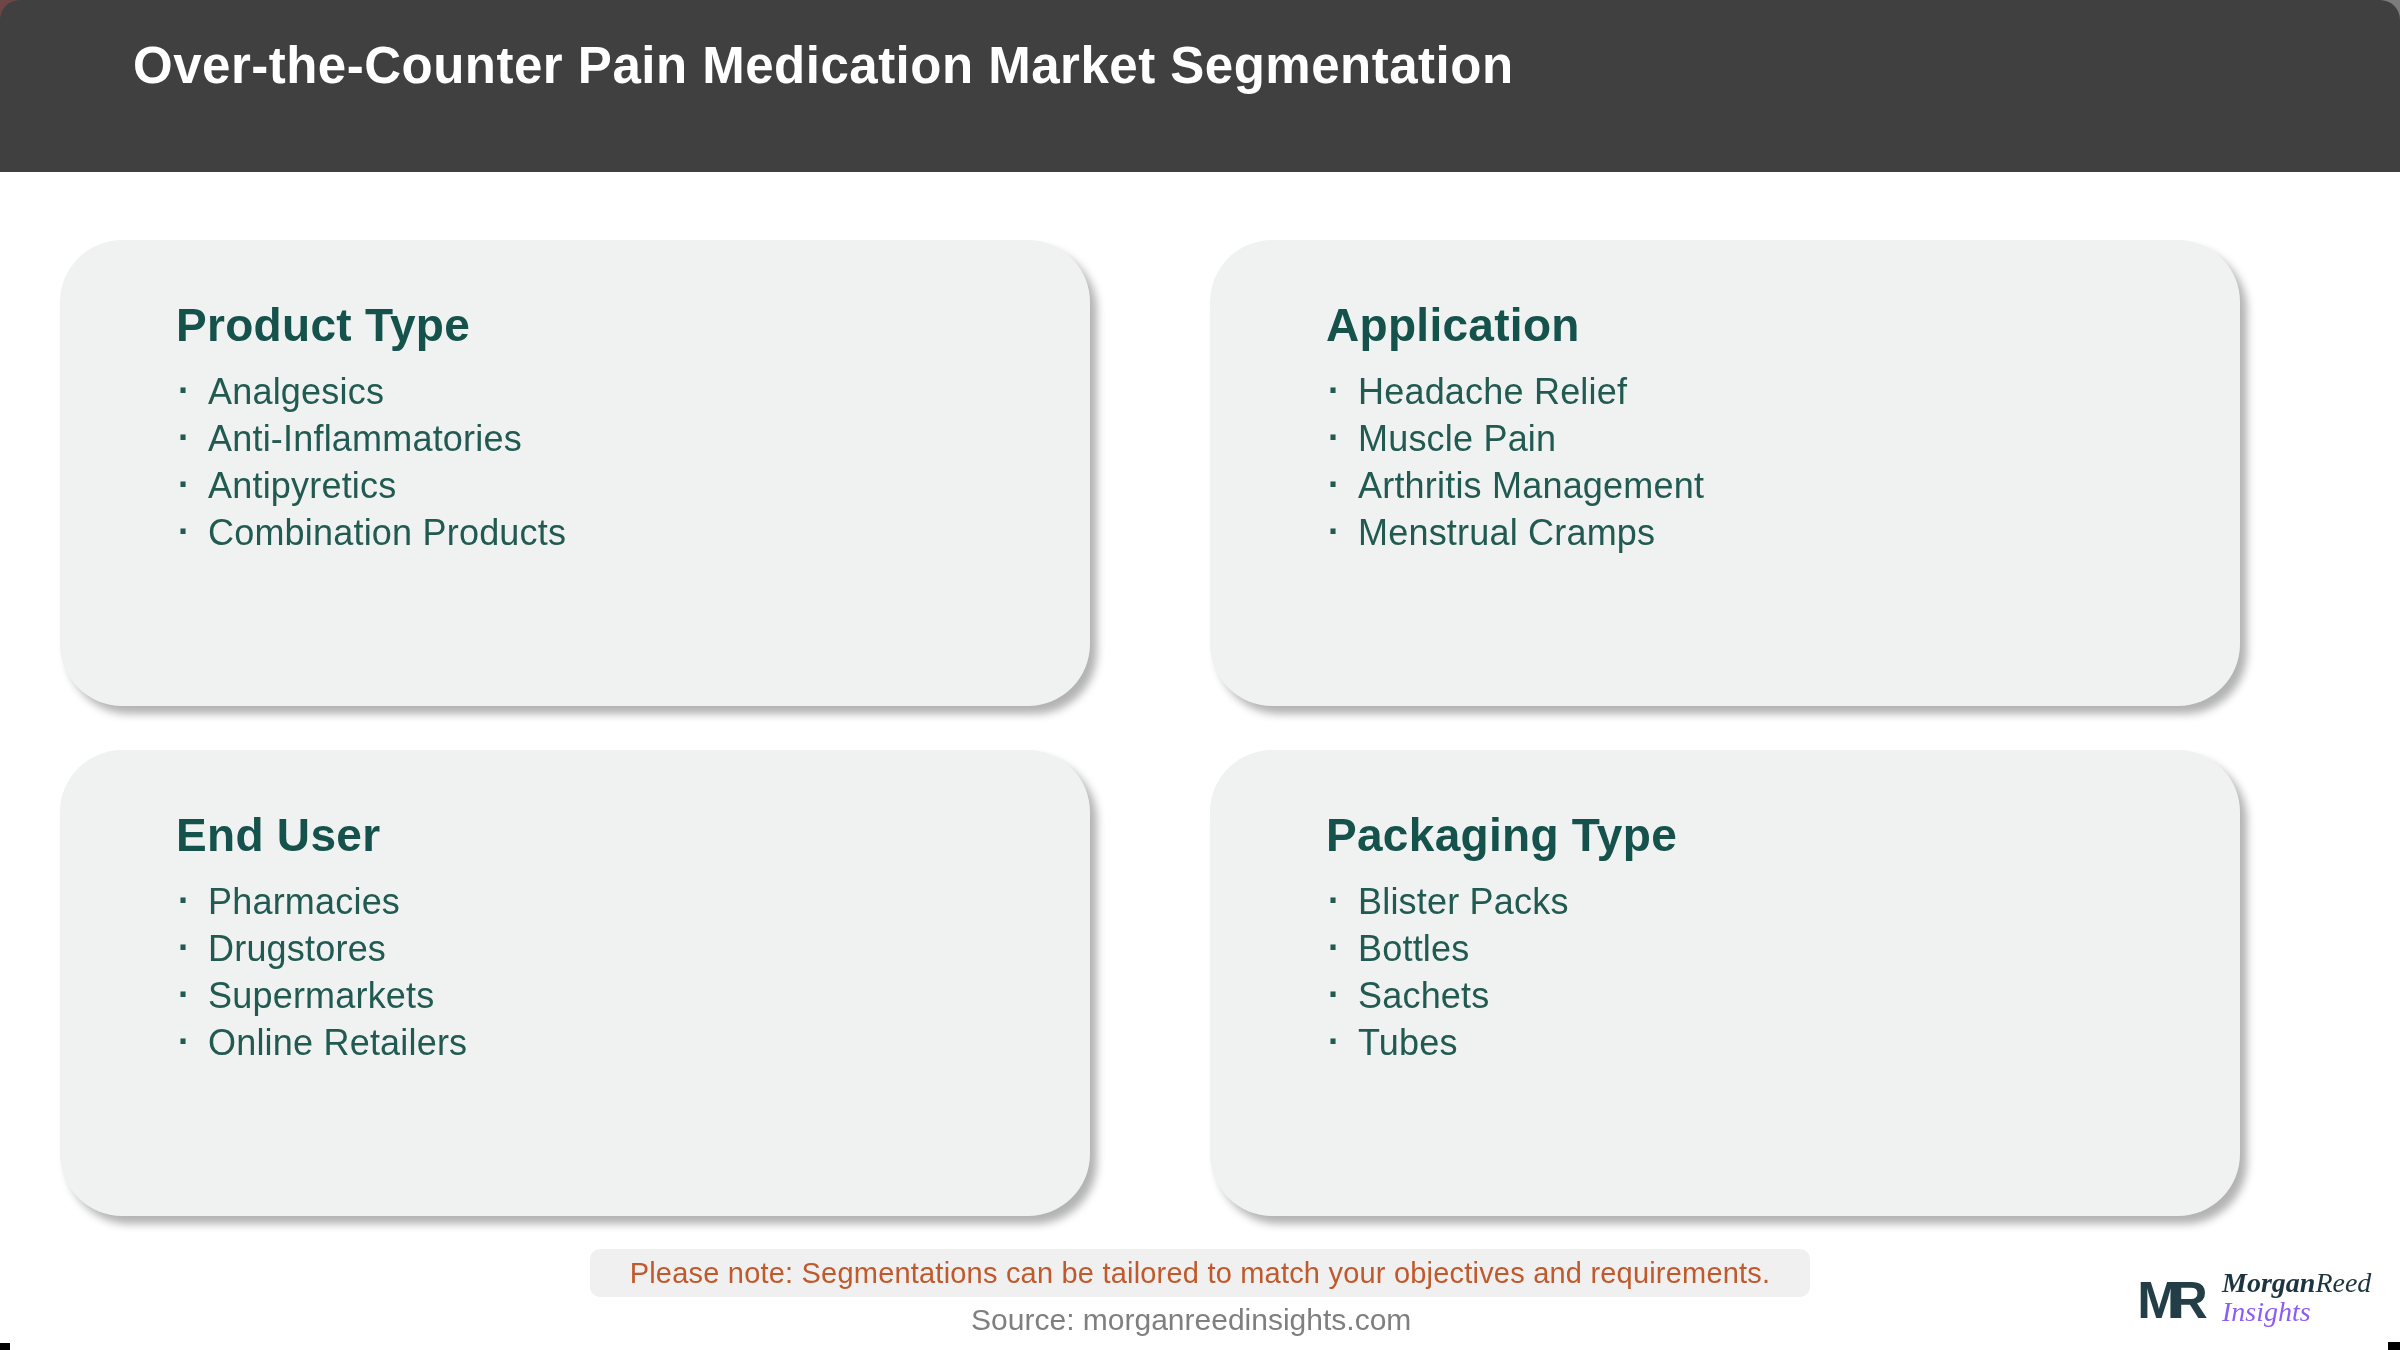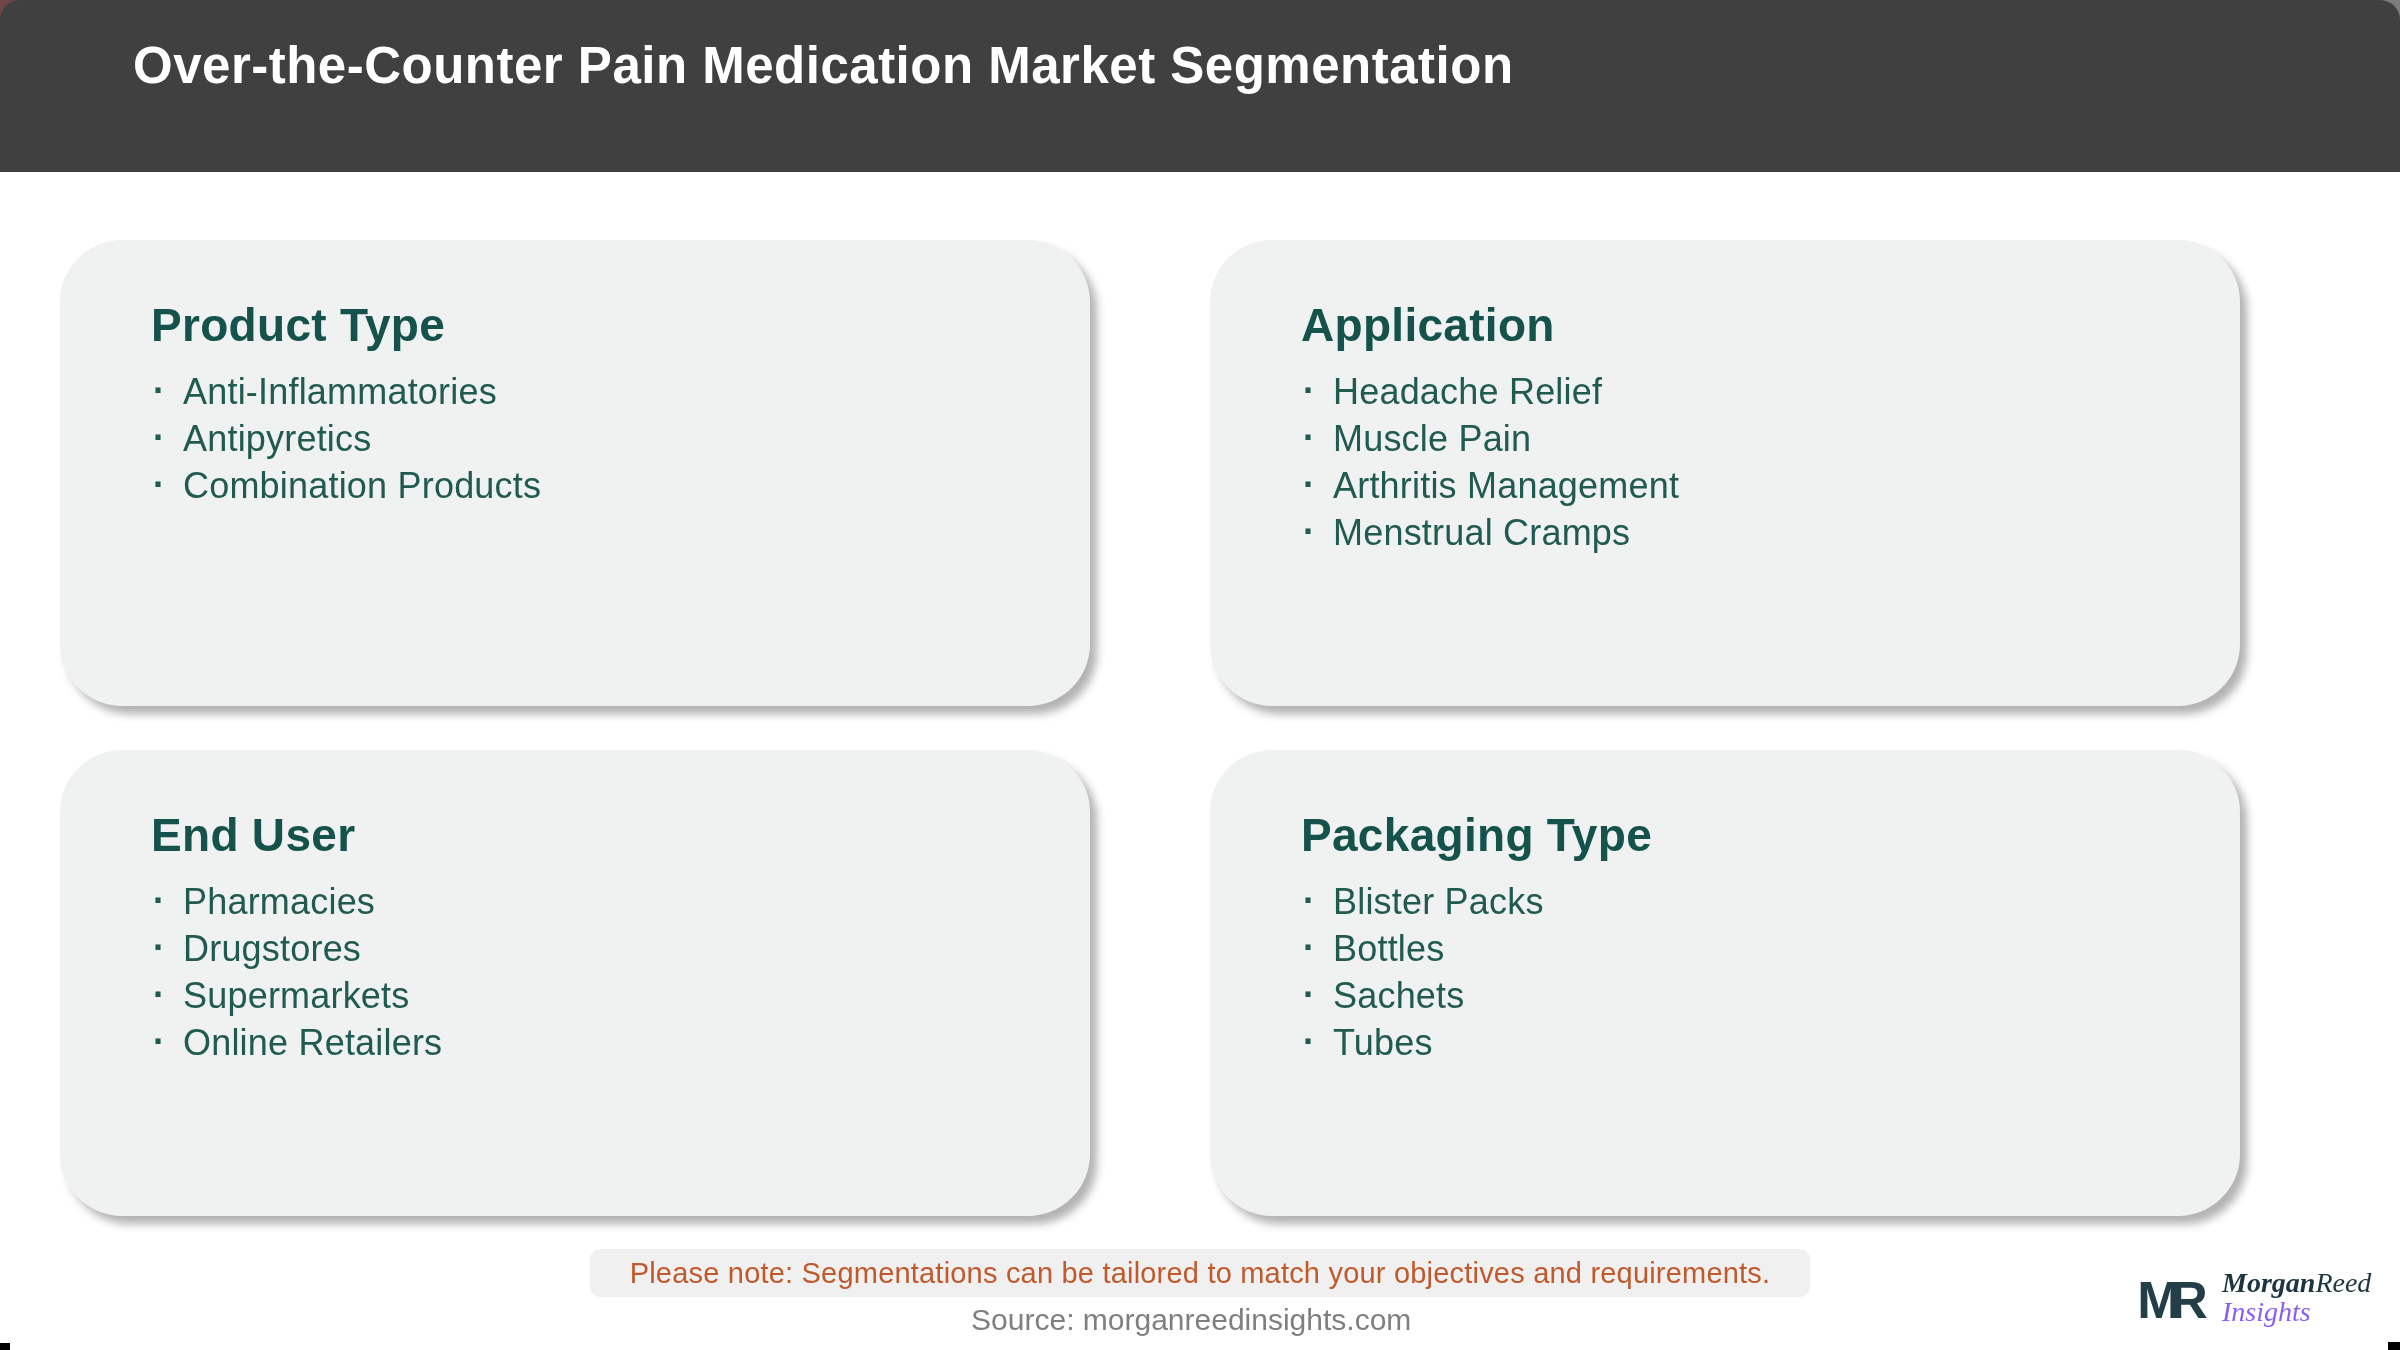--- a/index.html
+++ b/index.html
@@ -23,21 +23,21 @@
   }
   .header .title{
     position:absolute;left:133px;top:36px;
     color:#ffffff;font-size:51px;font-weight:bold;letter-spacing:0.5px;
     white-space:nowrap;
   }
 
   .card{
     position:absolute;width:1030px;height:466px;background:#f0f1f1;
     border-radius:62px;box-shadow:7px 8px 9px rgba(0,0,0,0.30);
-    box-sizing:border-box;padding:58px 50px 0 91px;z-index:1;
+    box-sizing:border-box;padding:58px 50px 0 116px;z-index:1;
   }
   .card.c1{left:60px;top:240px;}
   .card.c2{left:1210px;top:240px;}
   .card.c3{left:60px;top:750px;}
   .card.c4{left:1210px;top:750px;}
   .card .card-title{
     margin:0 0 16px 0;color:#14524b;font-size:46px;font-weight:bold;
     letter-spacing:0.3px;
   }
   .card ul{list-style:none;margin:0;padding:0;}
@@ -81,20 +81,21 @@
   <div class="corner left"></div>
   <div class="corner right"></div>
 
   <div class="header">
     <div class="title">Over-the-Counter Pain Medication Market Segmentation</div>
   </div>
 
   <div class="card c1">
     <h2 class="card-title">Product Type</h2>
     <ul>
+      <li>Analgesics</li>
       <li>Anti-Inflammatories</li>
       <li>Antipyretics</li>
       <li>Combination Products</li>
     </ul>
   </div>
 
   <div class="card c2">
     <h2 class="card-title">Application</h2>
     <ul>
       <li>Headache Relief</li>

